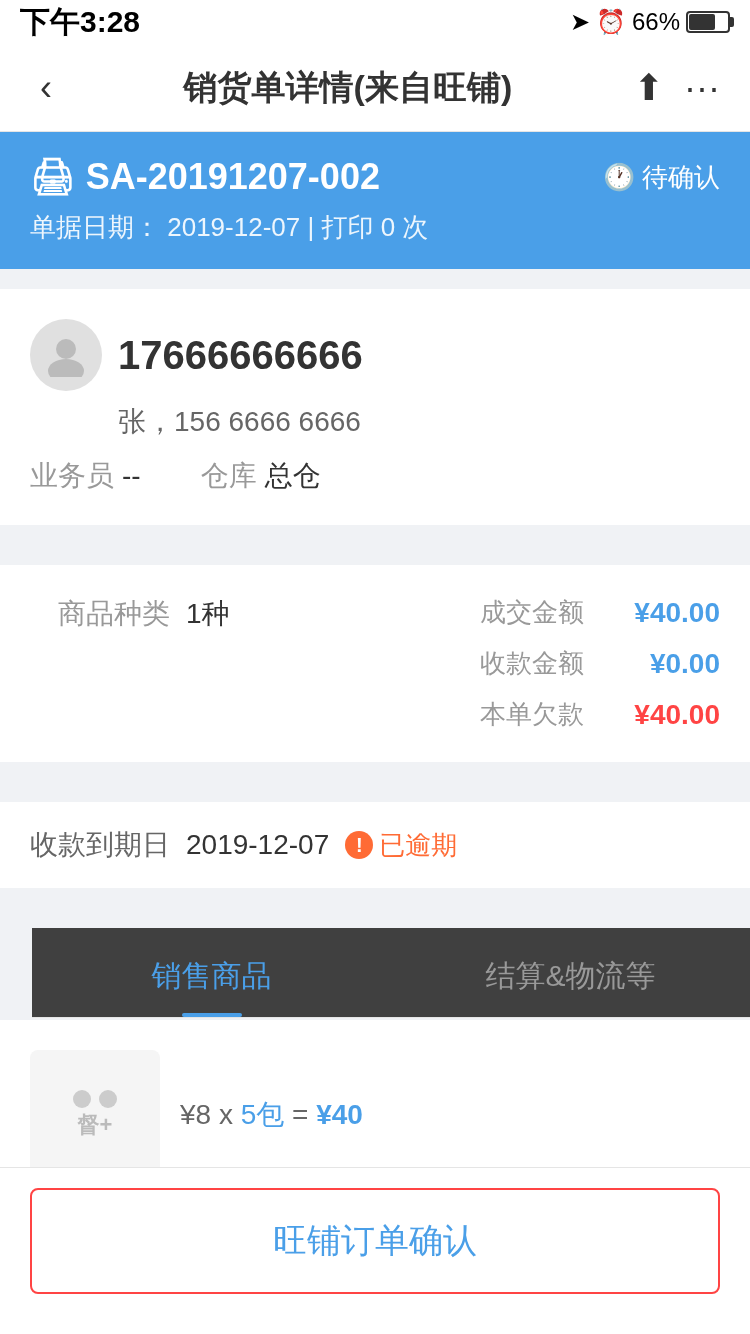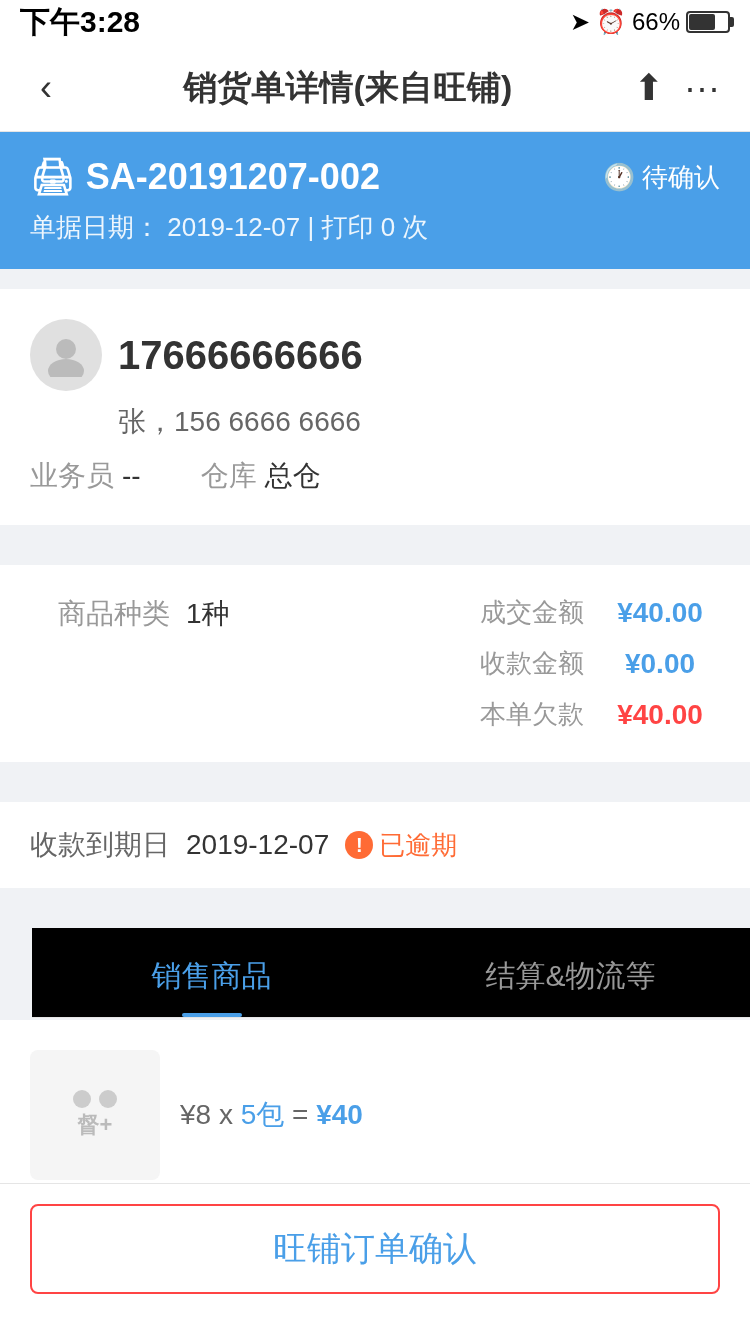--- a/index.html
+++ b/index.html
@@ -223,21 +223,21 @@
       gap: 16px;
     }
     .summary-row-label {
       font-size: 26px;
       color: #999;
     }
     .summary-row-value {
       font-size: 28px;
       font-weight: 600;
       min-width: 120px;
-      text-align: center;
+      text-align: right;
     }
     .value-blue { color: #4a9fe8; }
     .value-red { color: #ff4444; }
 
     
     .due-card {
       background: #fff;
       padding: 24px 30px;
       margin-top: 20px;
       display: flex;
@@ -267,21 +267,21 @@
       color: white;
       display: flex;
       align-items: center;
       justify-content: center;
       font-size: 20px;
       font-weight: 700;
     }
 
     
     .tabs {
-      background: #000000;
+      background: #404040;
       margin-top: 20px;
       display: flex;
       border-bottom: 1px solid #e5e5e5;
       margin-left: 32px;
     }
     .tab {
       flex: 1;
       text-align: center;
       padding: 28px 0 20px;
       font-size: 30px;
@@ -380,21 +380,21 @@
       position: fixed;
       bottom: 0;
       left: 0;
       width: 750px;
       background: #fff;
       padding: 20px 30px 40px;
       border-top: 1px solid #e5e5e5;
     }
     .confirm-btn {
       width: 100%;
-      height: 90px;
+      height: 106px;
       border: 2px solid #ff4444;
       border-radius: 8px;
       background: #fff;
       color: #4a9fe8;
       font-size: 34px;
       font-weight: 500;
       cursor: pointer;
       display: flex;
       align-items: center;
       justify-content: center;

